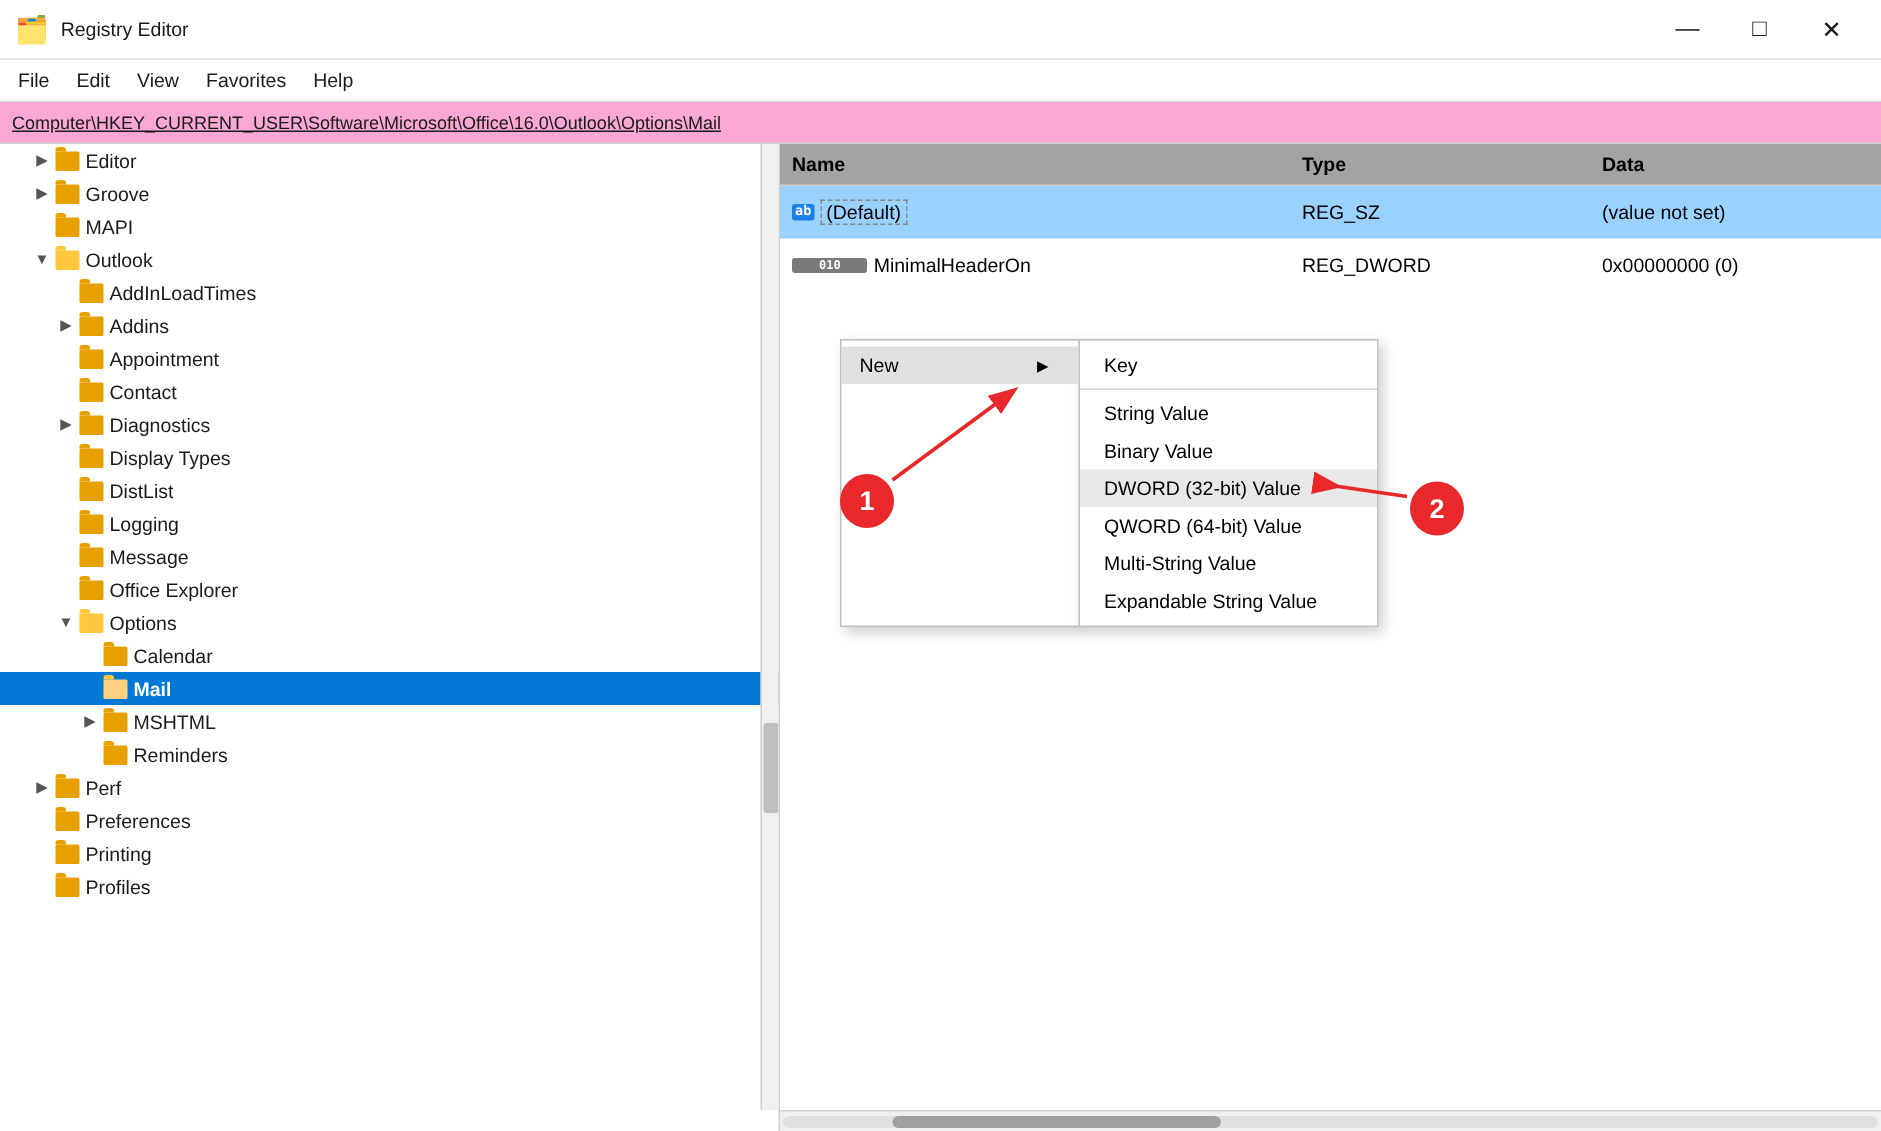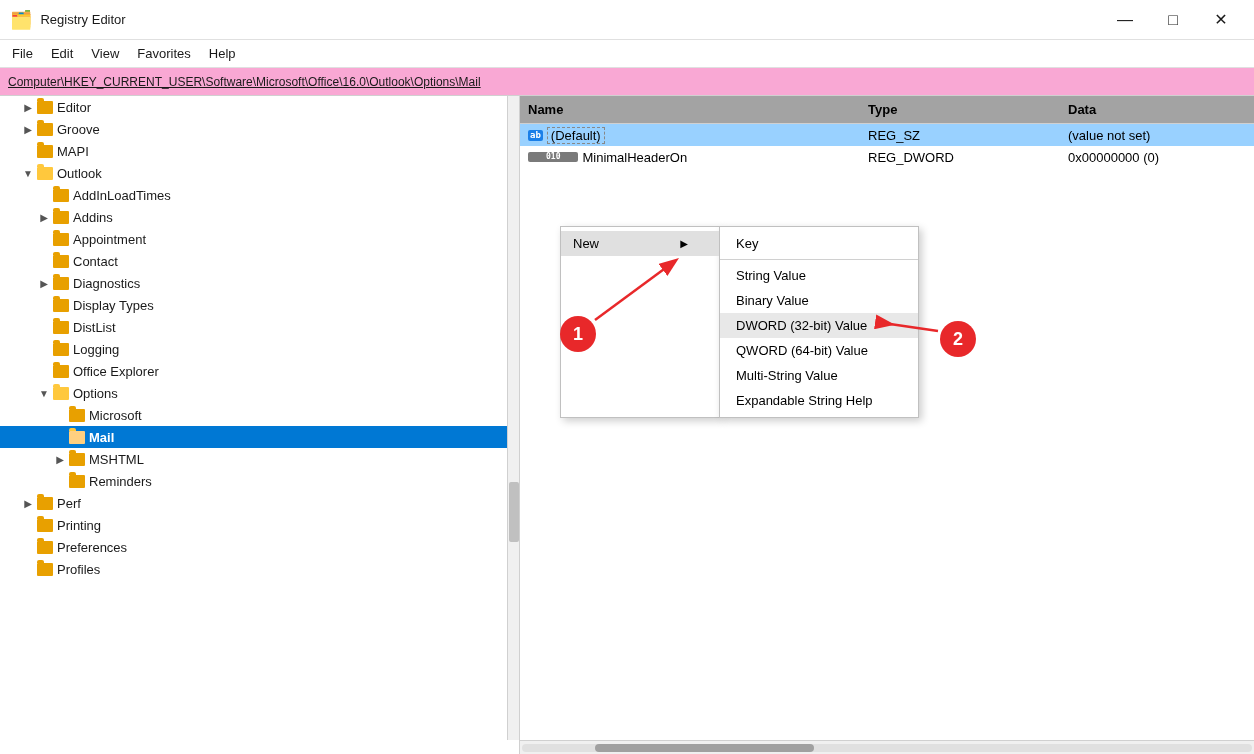--- a/index.html
+++ b/index.html
@@ -177,21 +177,21 @@
     }
     .table-col-name { width: 340px; padding: 2px 8px; font-weight: 600; font-size: 13px; }
     .table-col-type { width: 200px; padding: 2px 8px; font-weight: 600; font-size: 13px; }
     .table-col-data { flex: 1; padding: 2px 8px; font-weight: 600; font-size: 13px; }
 
     
     .table-body { flex: 1; overflow-y: auto; }
     .table-row {
       display: flex;
       align-items: center;
-      height: 22px;
+      height: 35px;
       cursor: pointer;
     }
     .table-row.selected { background: #99d1ff; }
     .table-cell { padding: 1px 8px; font-size: 13px; overflow: hidden; text-overflow: ellipsis; white-space: nowrap; }
     .table-cell-name { width: 340px; display: flex; align-items: center; gap: 4px; }
     .table-cell-type { width: 200px; }
     .table-cell-data { flex: 1; }
 
     .reg-icon-ab {
       background: #1a7fe8;
@@ -233,21 +233,21 @@
 
     .context-menu {
       background: #ffffff;
       border: 1px solid #c0c0c0;
       box-shadow: 3px 3px 8px rgba(0,0,0,0.2);
       min-width: 160px;
       padding: 4px 0;
     }
 
     .context-menu-item {
-      padding: 5px 31px 5px 12px;
+      padding: 5px 20px 5px 12px;
       cursor: pointer;
       font-size: 13px;
       display: flex;
       align-items: center;
       justify-content: space-between;
       position: relative;
     }
     .context-menu-item.highlighted { background: #e0e0e0; }
 
     .submenu-arrow {
@@ -450,20 +450,27 @@
     </div>
 
     <div class="tree-item">
       <span class="tree-indent" style="width:48px;display:inline-block;"></span>
       <span class="tree-folder">
           <div class="folder-icon"></div>
         </span>
       <span class="tree-label">Logging</span>
     </div>
 
+    <div class="tree-item">
+      <span class="tree-indent" style="width:48px;display:inline-block;"></span>
+      <span class="tree-folder">
+          <div class="folder-icon"></div>
+        </span>
+      <span class="tree-label">Message</span>
+    </div>
 
     <div class="tree-item">
       <span class="tree-indent" style="width:48px;display:inline-block;"></span>
       <span class="tree-folder">
           <div class="folder-icon"></div>
         </span>
       <span class="tree-label">Office Explorer</span>
     </div>
 
     <div class="tree-item">
@@ -473,21 +480,21 @@
           <div class="folder-icon open"></div>
         </span>
       <span class="tree-label">Options</span>
     </div>
 
     <div class="tree-item">
       <span class="tree-indent" style="width:64px;display:inline-block;"></span>
       <span class="tree-folder">
           <div class="folder-icon"></div>
         </span>
-      <span class="tree-label">Microsoft</span>
+      <span class="tree-label">Calendar</span>
     </div>
 
     <div class="tree-item selected-current">
       <span class="tree-indent" style="width:64px;display:inline-block;"></span>
       <span class="tree-folder">
           <div class="folder-icon open" style="background:#ffd080;"></div>
         </span>
       <span class="tree-label">Mail</span>
     </div>
 
@@ -515,29 +522,29 @@
           <div class="folder-icon"></div>
         </span>
       <span class="tree-label">Perf</span>
     </div>
 
     <div class="tree-item">
       <span class="tree-indent" style="width:32px;display:inline-block;"></span>
       <span class="tree-folder">
           <div class="folder-icon"></div>
         </span>
+      <span class="tree-label">Preferences</span>
+    </div>
+
+    <div class="tree-item">
+      <span class="tree-indent" style="width:32px;display:inline-block;"></span>
+      <span class="tree-folder">
+          <div class="folder-icon"></div>
+        </span>
       <span class="tree-label">Printing</span>
-    </div>
-
-    <div class="tree-item">
-      <span class="tree-indent" style="width:32px;display:inline-block;"></span>
-      <span class="tree-folder">
-          <div class="folder-icon"></div>
-        </span>
-      <span class="tree-label">Preferences</span>
     </div>
 
     <div class="tree-item">
       <span class="tree-indent" style="width:32px;display:inline-block;"></span>
       <span class="tree-folder">
           <div class="folder-icon"></div>
         </span>
       <span class="tree-label">Profiles</span>
     </div>
 
@@ -596,21 +603,21 @@
         <div class="submenu-item highlighted" style="background:#e8e8e8;">
           <span>DWORD (32-bit) Value</span>
         </div>
         <div class="submenu-item">
           <span>QWORD (64-bit) Value</span>
         </div>
         <div class="submenu-item">
           <span>Multi-String Value</span>
         </div>
         <div class="submenu-item">
-          <span>Expandable String Help</span>
+          <span>Expandable String Value</span>
         </div>
       </div>
     </div>
 
     <div class="annotation-circle" style="left: 40px; top: 220px;">
       <span>1</span>
     </div>
 
     <div class="annotation-circle" style="left: 420px; top: 225px;">
       <span>2</span>

